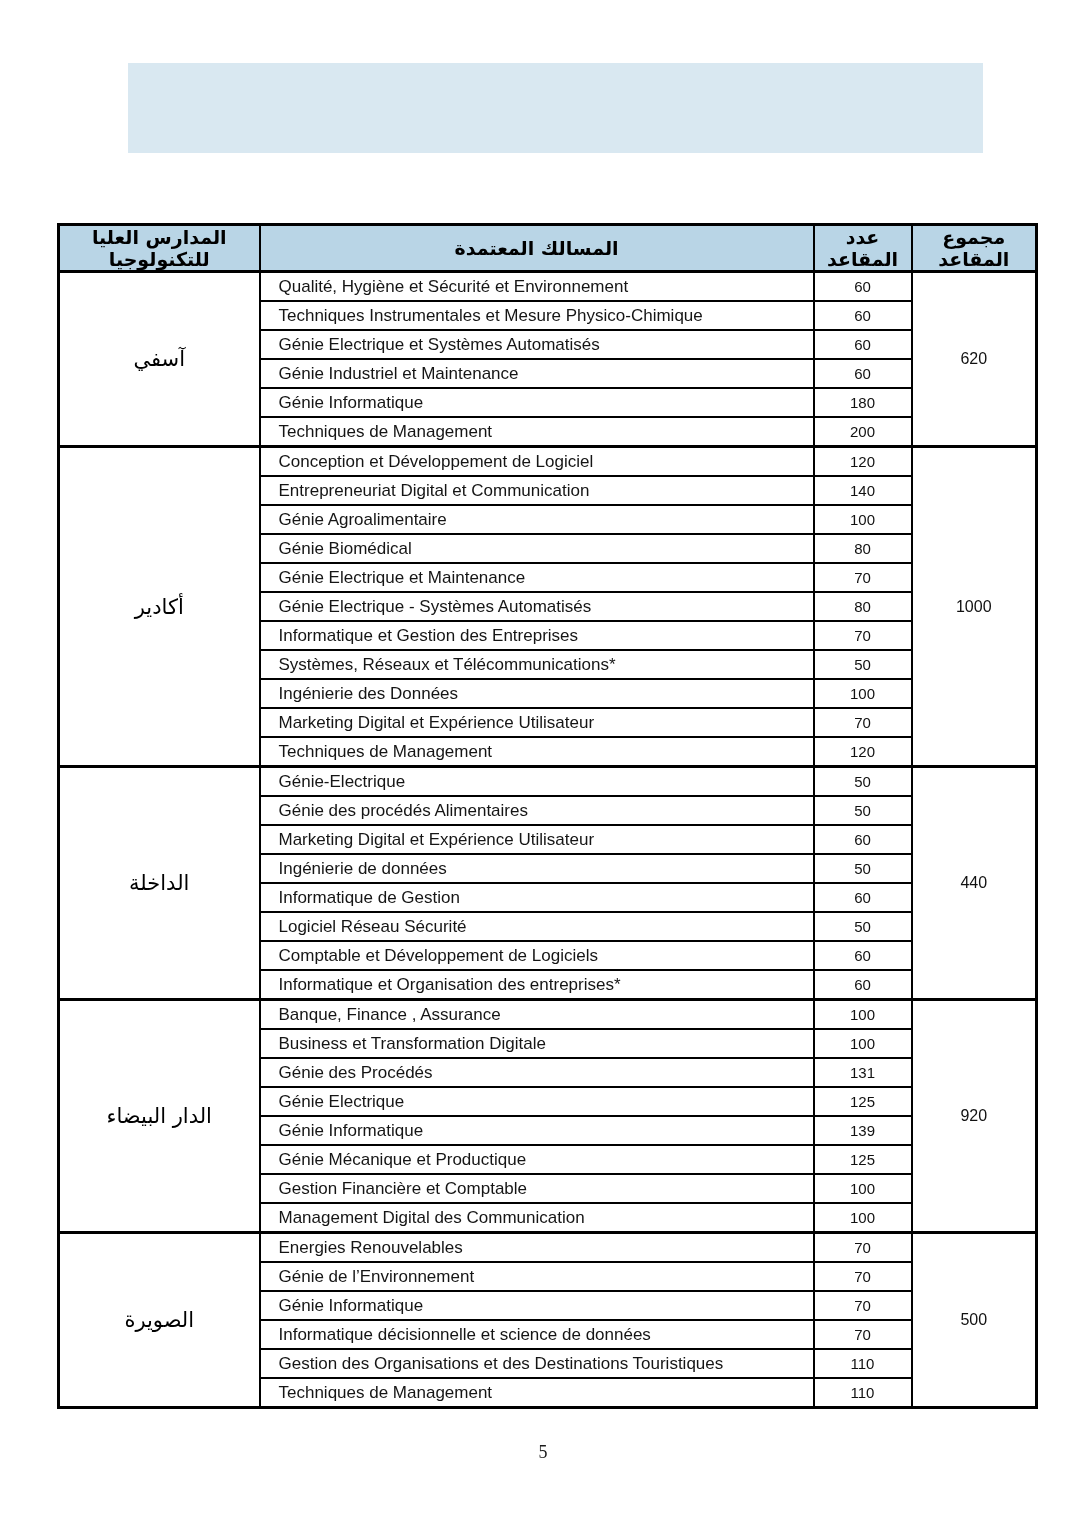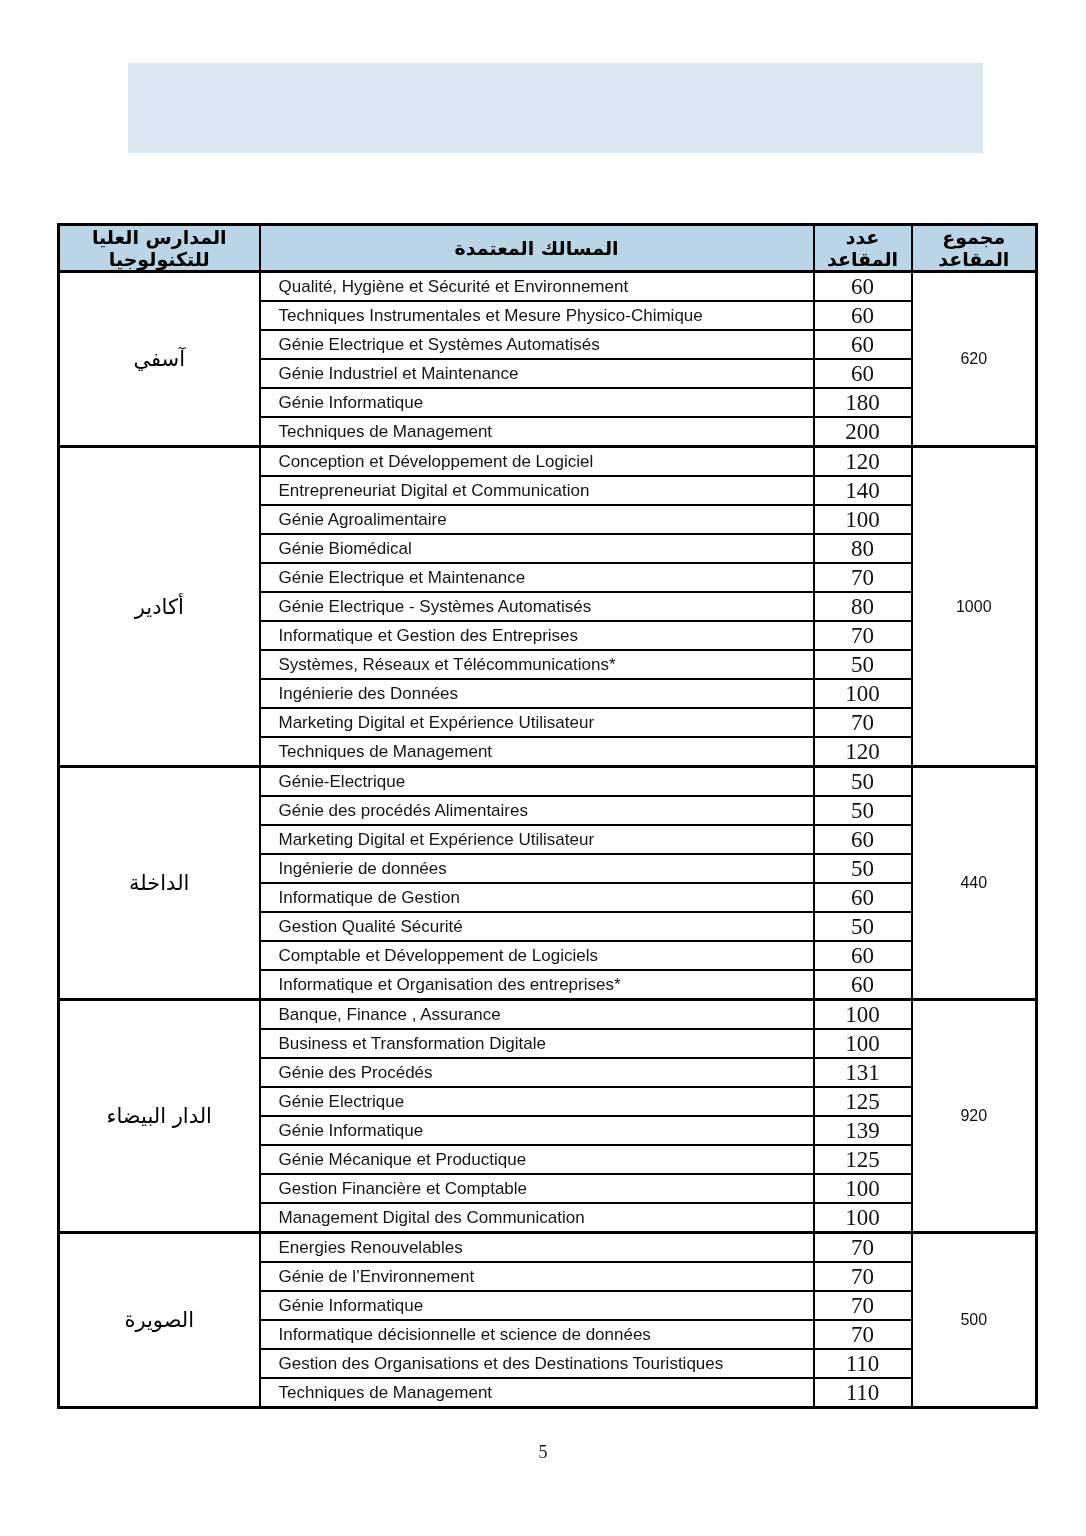--- a/index.html
+++ b/index.html
@@ -73,22 +73,21 @@
 
   td.program-cell {
     direction: ltr;
     text-align: left;
     padding-left: 18px;
     font-size: 17px;
     color: #151515;
   }
   td.seats-cell {
     text-align: center;
-    font-size: 23px;
-    font-family: Liberation Serif, serif;
+    font-size: 15px;
   }
   td.school-cell {
     direction: rtl;
     text-align: center;
     font-family: "DejaVu Sans", sans-serif;
     font-size: 21px;
     color: #000000;
   }
   td.total-cell {
     text-align: center;
@@ -218,21 +217,21 @@
         </tr>
         <tr>
           <td class="program-cell">Ingénierie de données</td>
           <td class="seats-cell">50</td>
         </tr>
         <tr>
           <td class="program-cell">Informatique de Gestion</td>
           <td class="seats-cell">60</td>
         </tr>
         <tr>
-          <td class="program-cell">Gestion Qualité Sécurité</td>
+          <td class="program-cell">Logiciel Réseau Sécurité</td>
           <td class="seats-cell">50</td>
         </tr>
         <tr>
           <td class="program-cell">Comptable et Développement de Logiciels</td>
           <td class="seats-cell">60</td>
         </tr>
         <tr>
           <td class="program-cell">Informatique et Organisation des entreprises*</td>
           <td class="seats-cell">60</td>
         </tr>

